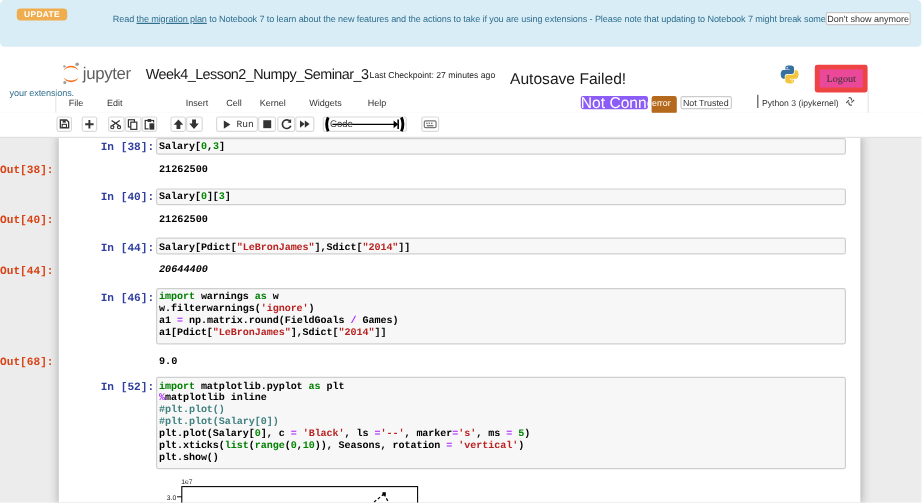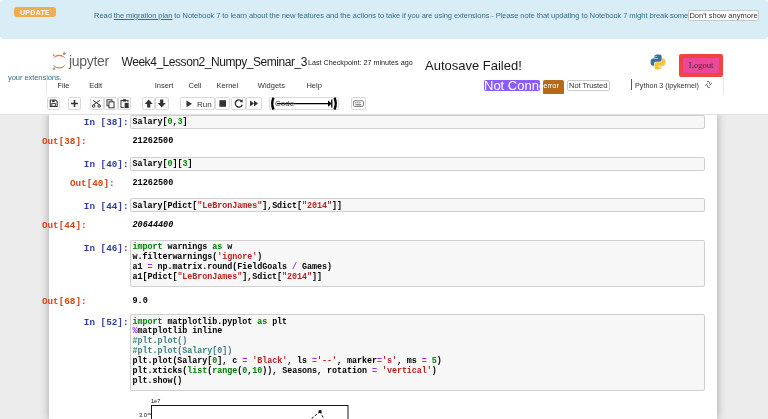--- a/index.html
+++ b/index.html
@@ -37,21 +37,21 @@
 #toolbar{left:0;top:94px;width:768px;height:20px;background:#fff;border-bottom:1px solid #e0e0e0;}
 .tb{position:absolute;top:96.5px;height:13px;background:#fff;border:1px solid #dadada;border-radius:2px;
   box-sizing:border-box;}
 
 #site{left:0;top:115px;width:768px;height:304px;background:#ececec;}
 #container{left:49px;top:115px;width:668px;height:304px;background:#fff;
   box-shadow:0 0 7px 1px rgba(100,100,100,0.45);}
 
 .inprompt{position:absolute;left:0px;width:128.5px;text-align:right;color:#303f9f;
   font-family:"Liberation Mono",monospace;font-size:9.3px;white-space:pre;font-weight:bold;}
-.outprompt{position:absolute;left:0px;width:128.5px;text-align:center;color:#d84315;
+.outprompt{position:absolute;left:0px;width:128.5px;text-align:left;color:#d84315;
   font-family:"Liberation Mono",monospace;font-size:9.3px;white-space:pre;font-weight:bold;}
 .inbox{position:absolute;left:130px;width:575px;background:#f7f7f7;border:1px solid #cfcfcf;
   border-radius:2px;box-sizing:border-box;}
 .code{position:absolute;left:132.5px;font-family:"Liberation Mono",monospace;font-size:8.4px;
   line-height:9.9px;color:#000;white-space:pre;font-weight:bold;letter-spacing:-0.04px;}
 .outval{position:absolute;left:132.5px;font-family:"Liberation Mono",monospace;font-size:8.5px;color:#000;white-space:pre;font-weight:bold;}
 .kw{color:#008000;font-weight:bold;}
 .bi{color:#008000;}
 .st{color:#ba2121;}
 .nm{color:#080;}
@@ -146,21 +146,21 @@
 </svg>
 <svg class="abs" style="left:141.5px;top:96.5px;" width="13" height="13" viewBox="0 0 13 13">
   <path d="M6.7 2.5 L10.7 7 H8.3 V10.5 H5.1 V7 H2.7 Z" fill="#333"></path>
 </svg>
 <svg class="abs" style="left:155.2px;top:96.5px;" width="13" height="13" viewBox="0 0 13 13">
   <path d="M6.7 10.5 L10.7 6 H8.3 V2.5 H5.1 V6 H2.7 Z" fill="#333"></path>
 </svg>
 <svg class="abs" style="left:185px;top:99.5px;" width="8" height="8" viewBox="0 0 8 8">
   <path d="M1.5 0.5 L7 3.8 L1.5 7.2 Z" fill="#333"></path>
 </svg>
-<div class="abs" style="left:197px;top:99.5px;font-size:8px;color:#333;">Run</div>
+<div class="abs" style="left:197px;top:99.5px;font-size:8px;color:#333;font-family:Liberation Mono, monospace;">Run</div>
 <svg class="abs" style="left:214.7px;top:96.5px;" width="15.8" height="13" viewBox="0 0 15.8 13">
   <rect x="4.4" y="3.2" width="6.6" height="6.6" fill="#333"></rect>
 </svg>
 <svg class="abs" style="left:230.5px;top:96.5px;" width="15.5" height="13" viewBox="0 0 15.5 13">
   <path d="M10.8 4.3 A 3.6 3.6 0 1 0 11.3 7.8" fill="none" stroke="#333" stroke-width="1.4"></path>
   <path d="M11.6 2.2 L11.6 5.4 L8.6 5 Z" fill="#333"></path>
 </svg>
 <svg class="abs" style="left:246px;top:96.5px;" width="16.2" height="13" viewBox="0 0 16.2 13">
   <path d="M4 3.4 L8 6.4 L4 9.4 Z" fill="#333"></path>
   <path d="M8 3.4 L12 6.4 L8 9.4 Z" fill="#333"></path>
@@ -184,21 +184,21 @@
 
 <div class="inbox" style="top:114.5px;height:14.3px;"></div>
 <div class="inprompt" style="top:117.3px;">In [38]:</div>
 <div class="code" style="top:118px;">Salary[<span class="nm">0</span>,<span class="nm">3</span>]</div>
 <div class="outprompt" style="top:136px;">Out[38]:</div>
 <div class="outval" style="top:136px;">21262500</div>
 
 <div class="inbox" style="top:156.5px;height:14.3px;"></div>
 <div class="inprompt" style="top:159.3px;">In [40]:</div>
 <div class="code" style="top:160px;">Salary[<span class="nm">0</span>][<span class="nm">3</span>]</div>
-<div class="outprompt" style="top:178px;margin-left:28px;">Out[40]:</div>
+<div class="outprompt" style="top:178px;">Out[40]:</div>
 <div class="outval" style="top:178px;">21262500</div>
 
 <div class="inbox" style="top:198.2px;height:14.3px;"></div>
 <div class="inprompt" style="top:201px;">In [44]:</div>
 <div class="code" style="top:201.7px;">Salary[Pdict[<span class="st">"LeBronJames"</span>],Sdict[<span class="st">"2014"</span>]]</div>
 <div class="outprompt" style="top:220px;">Out[44]:</div>
 <div class="outval" style="top:220px;font-style:italic;">20644400</div>
 
 <div class="inbox" style="top:239.7px;height:47.3px;"></div>
 <div class="inprompt" style="top:242.5px;">In [46]:</div>

